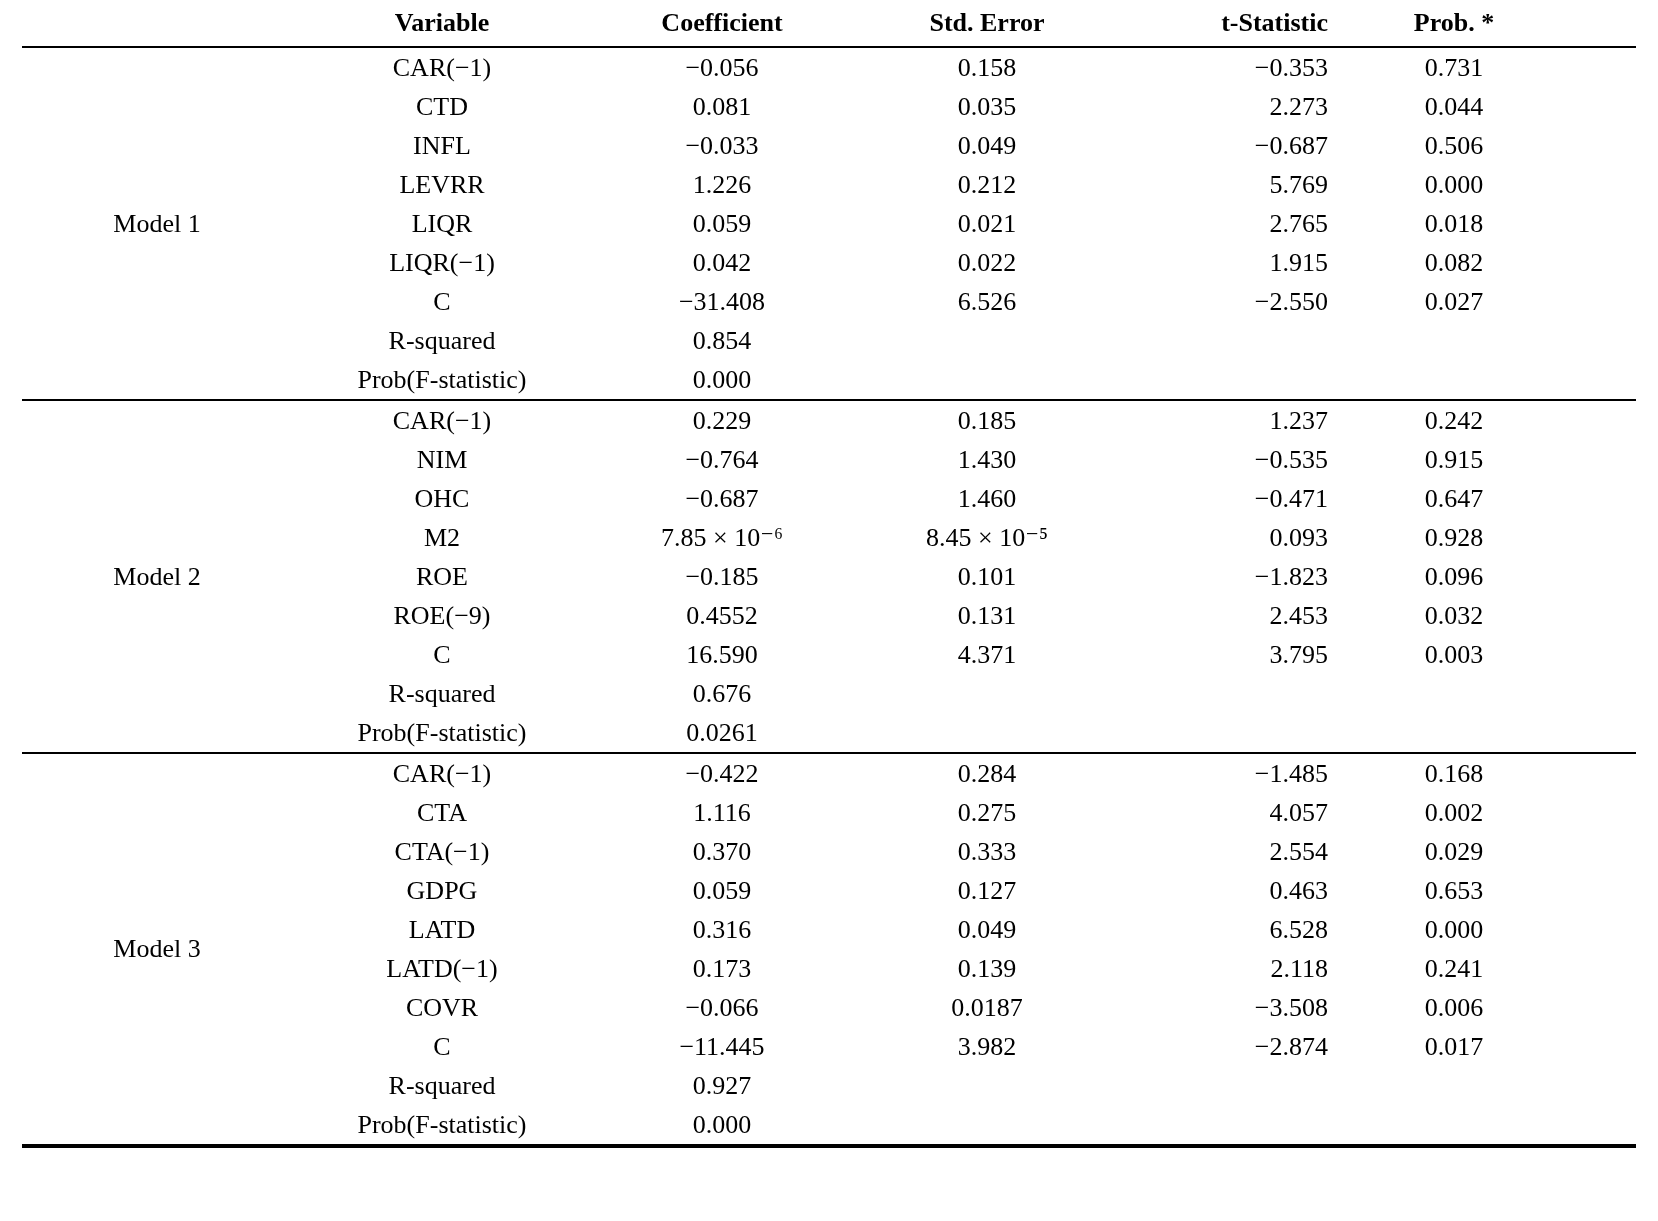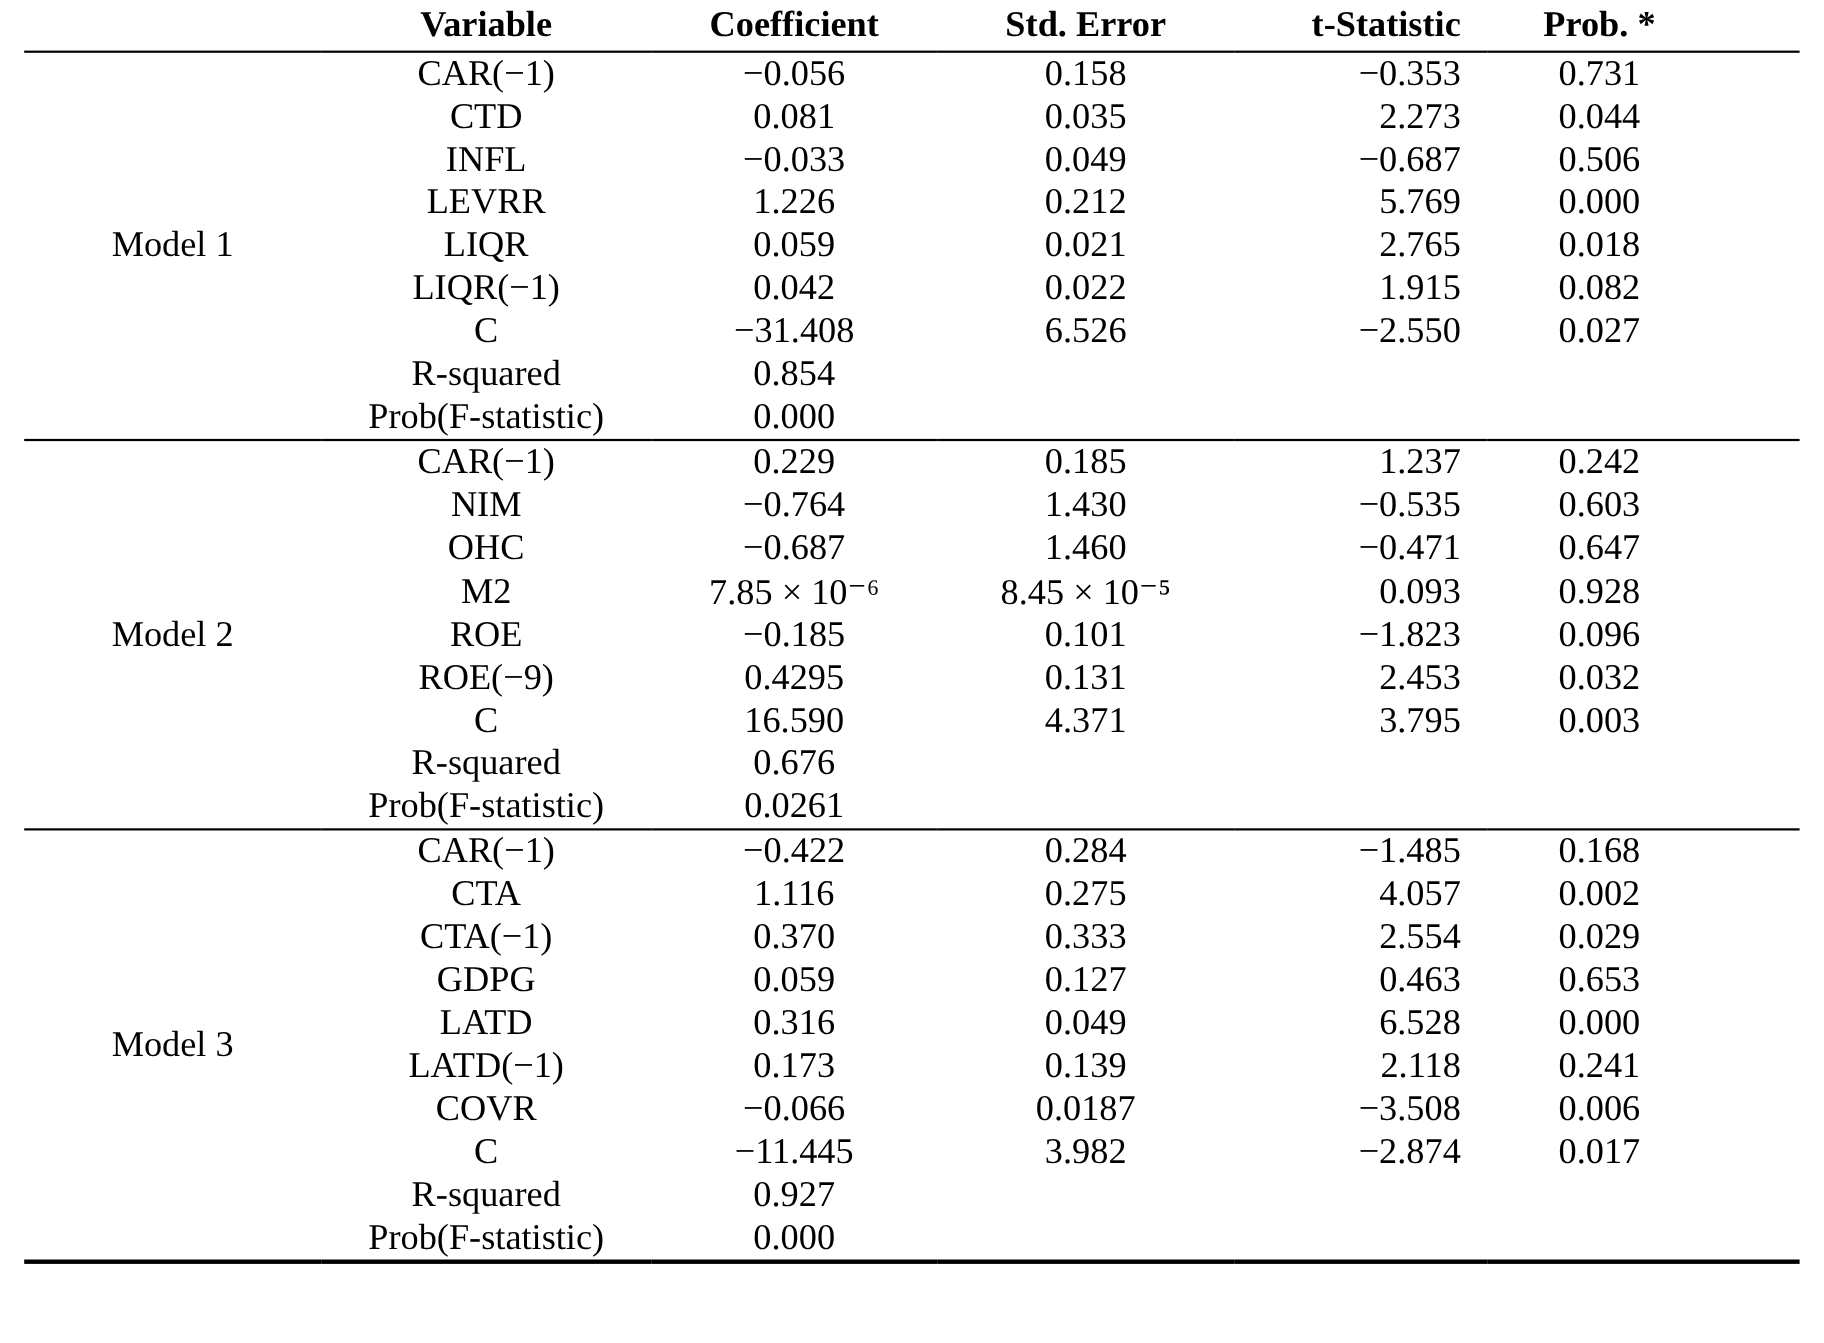--- a/index.html
+++ b/index.html
@@ -8,21 +8,21 @@
     height: 1221px;
     background: #ffffff;
     color: #000000;
     font-family: "Liberation Serif", "DejaVu Serif", serif;
   }
   .page { padding: 0 22px; }
   table.results {
     width: 100%;
     border-collapse: collapse;
     table-layout: fixed;
-    font-size: 33px;
+    font-size: 26px;
   }
   col.c-model { width: 270px; }
   col.c-var   { width: 300px; }
   col.c-coef  { width: 260px; }
   col.c-se    { width: 270px; }
   col.c-t     { width: 230px; }
   col.c-p     { width: 284px; }
 
   thead th {
     height: 46px;
@@ -143,21 +143,21 @@
         <td>0.229</td>
         <td>0.185</td>
         <td class="c-t">1.237</td>
         <td class="c-p">0.242</td>
       </tr>
       <tr>
         <td>NIM</td>
         <td>−0.764</td>
         <td>1.430</td>
         <td class="c-t">−0.535</td>
-        <td class="c-p">0.603</td>
+        <td class="c-p">0.915</td>
       </tr>
       <tr>
         <td>OHC</td>
         <td>−0.687</td>
         <td>1.460</td>
         <td class="c-t">−0.471</td>
         <td class="c-p">0.647</td>
       </tr>
       <tr>
         <td>M2</td>
@@ -168,21 +168,21 @@
       </tr>
       <tr>
         <td>ROE</td>
         <td>−0.185</td>
         <td>0.101</td>
         <td class="c-t">−1.823</td>
         <td class="c-p">0.096</td>
       </tr>
       <tr>
         <td>ROE(−9)</td>
-        <td>0.4295</td>
+        <td>0.4552</td>
         <td>0.131</td>
         <td class="c-t">2.453</td>
         <td class="c-p">0.032</td>
       </tr>
       <tr>
         <td>C</td>
         <td>16.590</td>
         <td>4.371</td>
         <td class="c-t">3.795</td>
         <td class="c-p">0.003</td>

